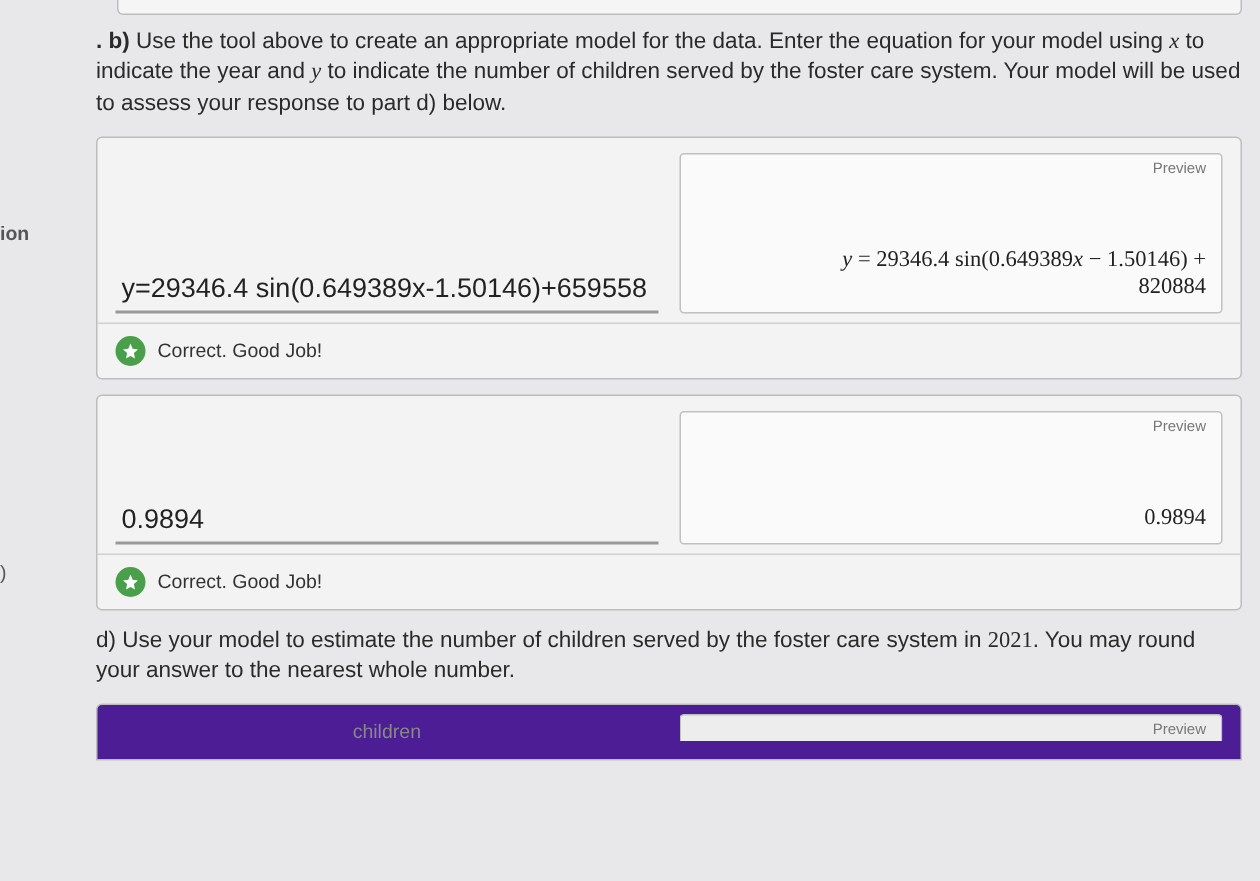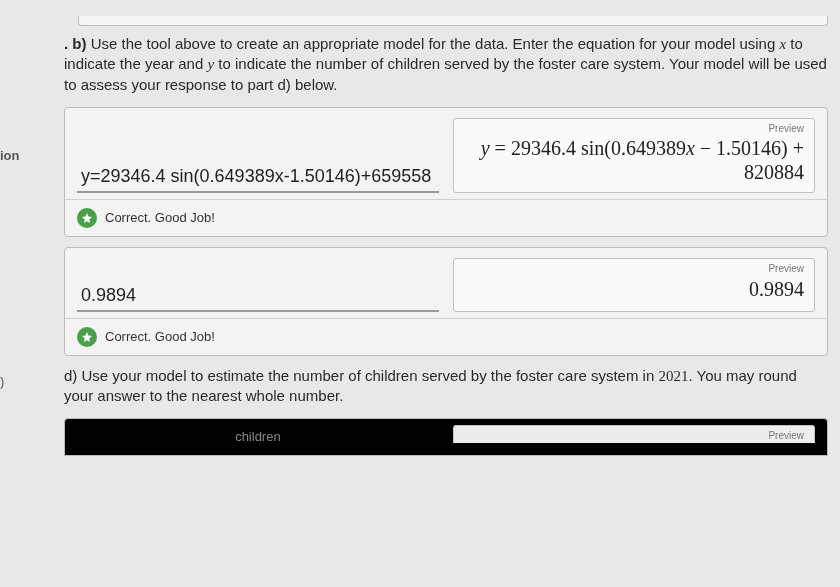--- a/index.html
+++ b/index.html
@@ -15,21 +15,21 @@
 .side-fragment {
   position: absolute;
   left: 0;
   color: #555;
   font-size: 13px;
 }
 .side-ion { top: 148px; font-weight: bold; }
 .side-paren { top: 374px; }
 .content {
   margin-left: 38px;
-  padding: 16px 12px 0 0;
+  padding: 0 12px 0 0;
 }
 .top-border {
   height: 10px;
   border: 1px solid #bdbdbd;
   border-top: none;
   border-radius: 0 0 4px 4px;
   margin: 0 0 8px 40px;
   background: #f5f5f5;
 }
 .question-text {
@@ -74,28 +74,29 @@
   flex-direction: column;
 }
 .preview-label {
   font-size: 10px;
   color: #777;
   align-self: flex-end;
   margin-bottom: 2px;
 }
 .preview-content {
   font-family: 'Times New Roman', serif;
-  font-size: 20px;
+  font-size: 15px;
   color: #222;
   text-align: right;
   line-height: 1.2;
   flex: 1;
   display: flex;
   flex-direction: column;
   justify-content: center;
+  margin-top: 44px;
 }
 .preview-content .ital { font-style: italic; }
 .feedback-row {
   display: flex;
   align-items: center;
   padding: 8px 12px;
   border-top: 1px solid #d0d0d0;
   gap: 8px;
 }
 .star-icon {
@@ -116,21 +117,21 @@
   text-align: center;
   font-size: 13px;
   color: #888;
   margin-top: 4px;
 }
 .part-d-box {
   border: 1px solid #bdbdbd;
   border-top: 1px solid #bdbdbd;
   border-radius: 4px 4px 0 0;
   margin: 4px 0 0 26px;
-  background: #000000;
+  background: #4c1d95;
   padding: 6px 12px 0 12px;
 }
 .part-d-row {
   display: flex;
   gap: 14px;
   align-items: flex-start;
 }
 .part-d-input {
   flex: 1 1 50%;
   min-height: 30px;

